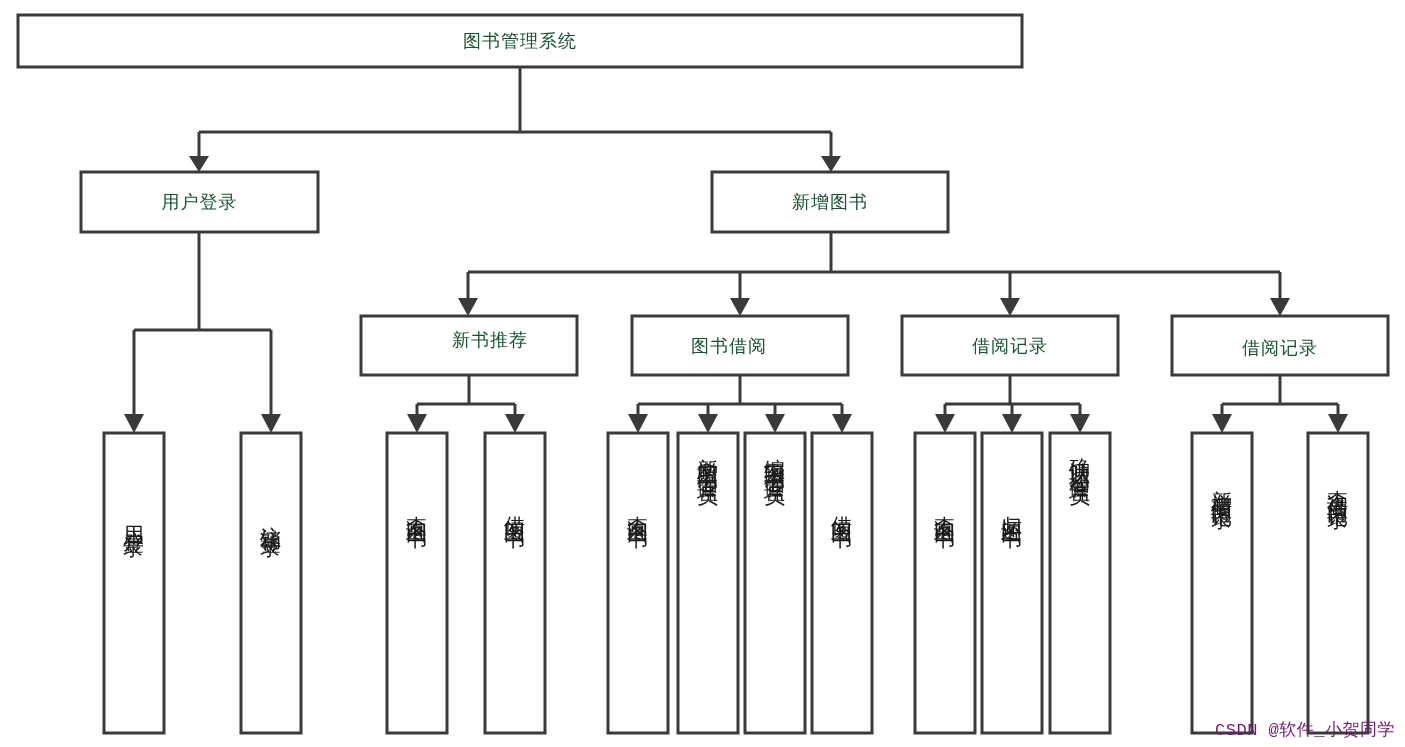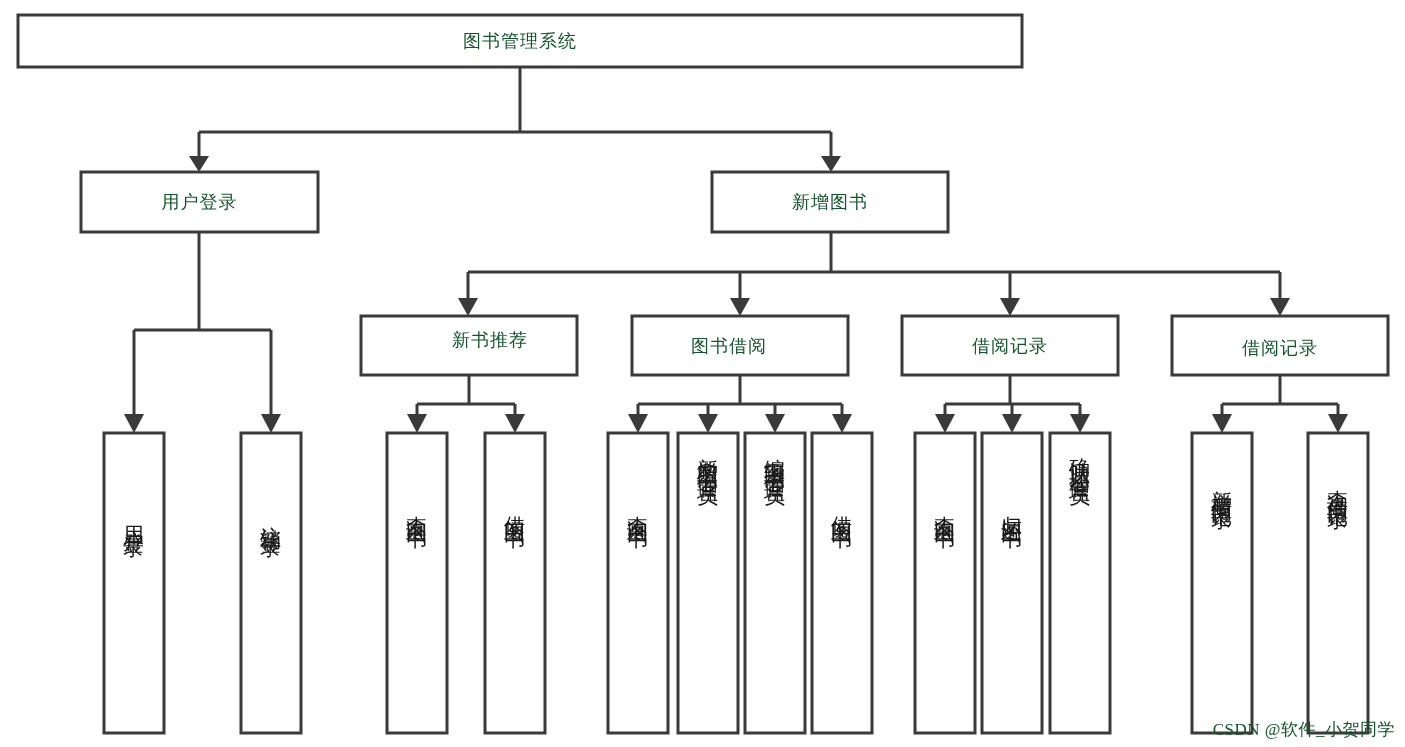--- a/index.html
+++ b/index.html
@@ -68,23 +68,23 @@
     font-family: "Liberation Sans", "DejaVu Sans", sans-serif;
     font-size: 18px;
     color: #14532d;
     white-space: nowrap;
     letter-spacing: 1px;
   }
   #watermark {
     position: absolute;
     right: 10px;
     bottom: 6px;
-    font-family: Liberation Serif, serif;
+    font-family: Liberation Mono, monospace;
     font-size: 17px;
-    color: #14532d;
+    color: #701a75;
     white-space: nowrap;
     letter-spacing: 0.5px;
   }
 </style>
 </head>
 <body>
 
 <div id="diagram-root">
 
   <svg id="flow" viewBox="0 0 1405 747">

